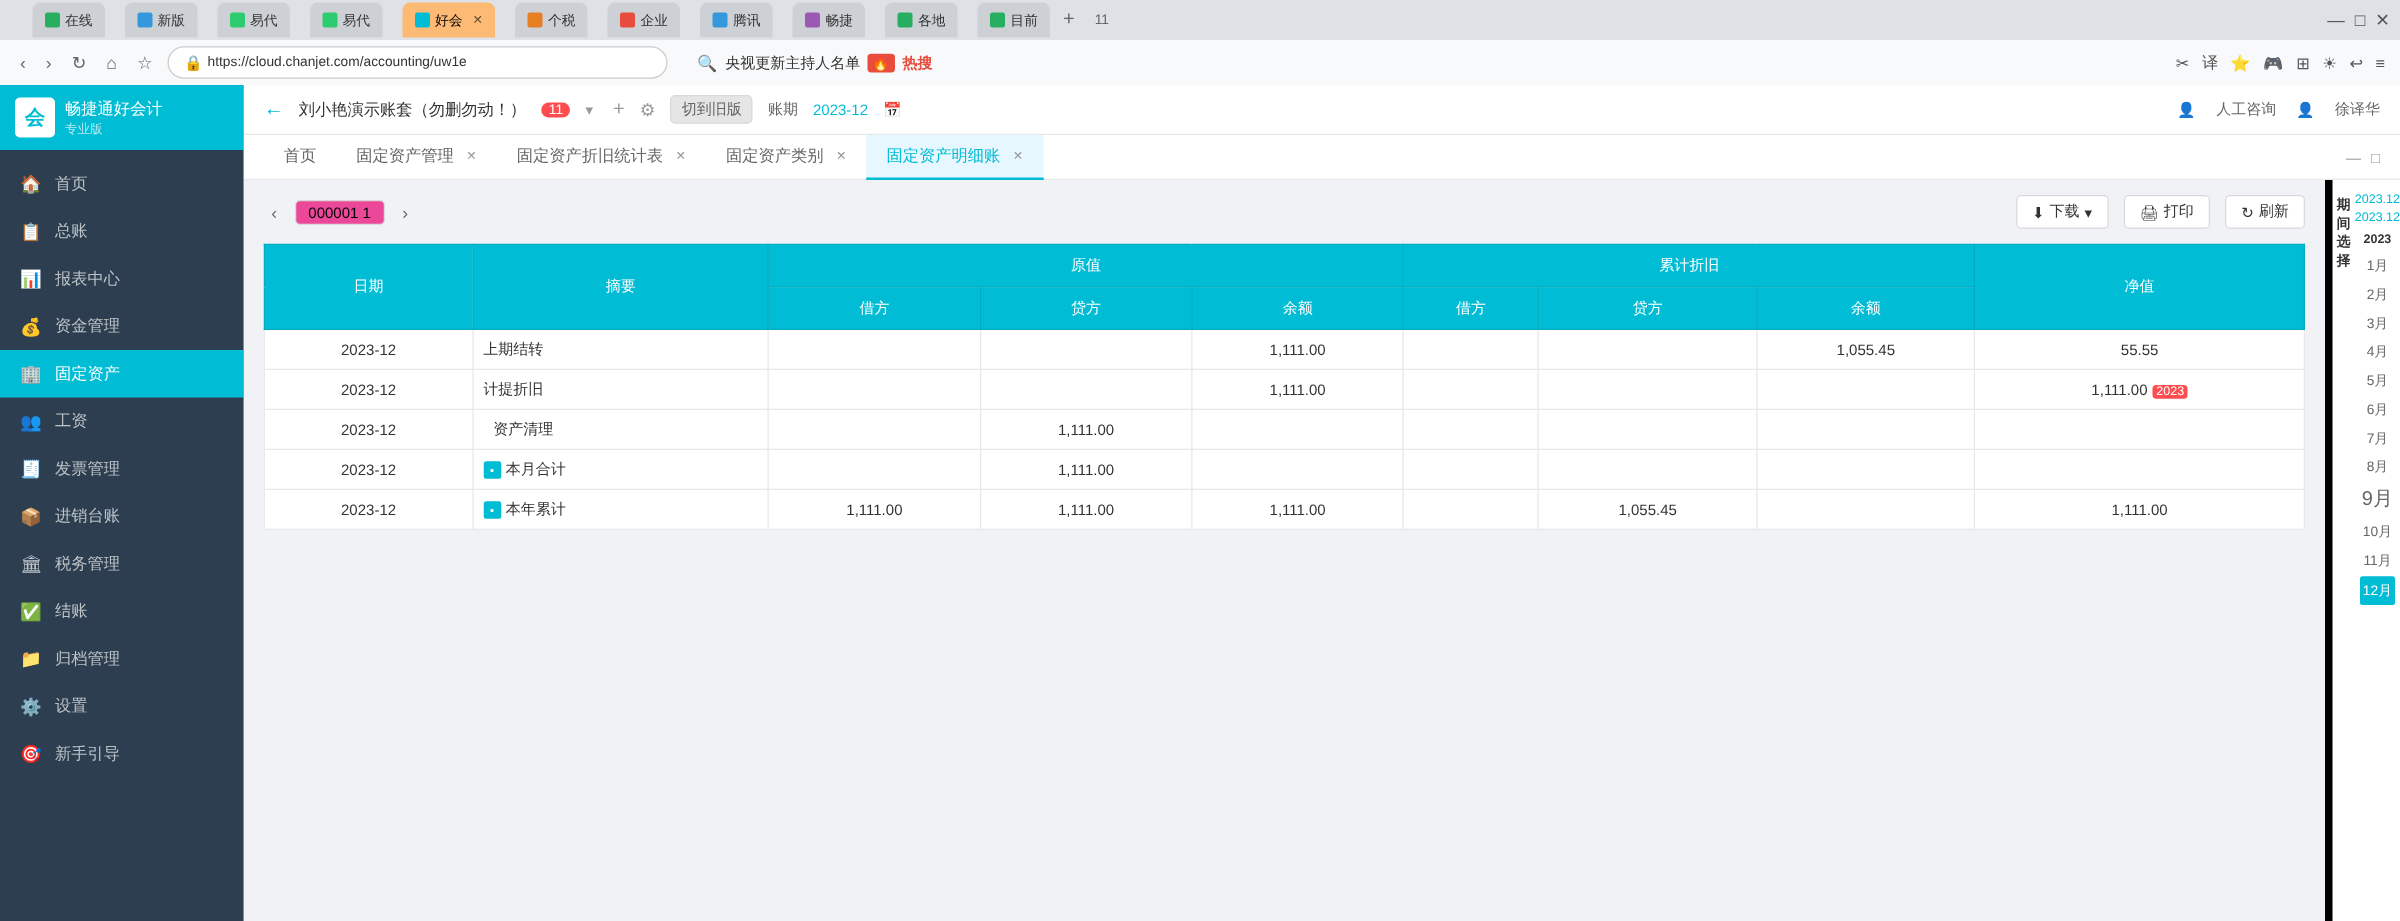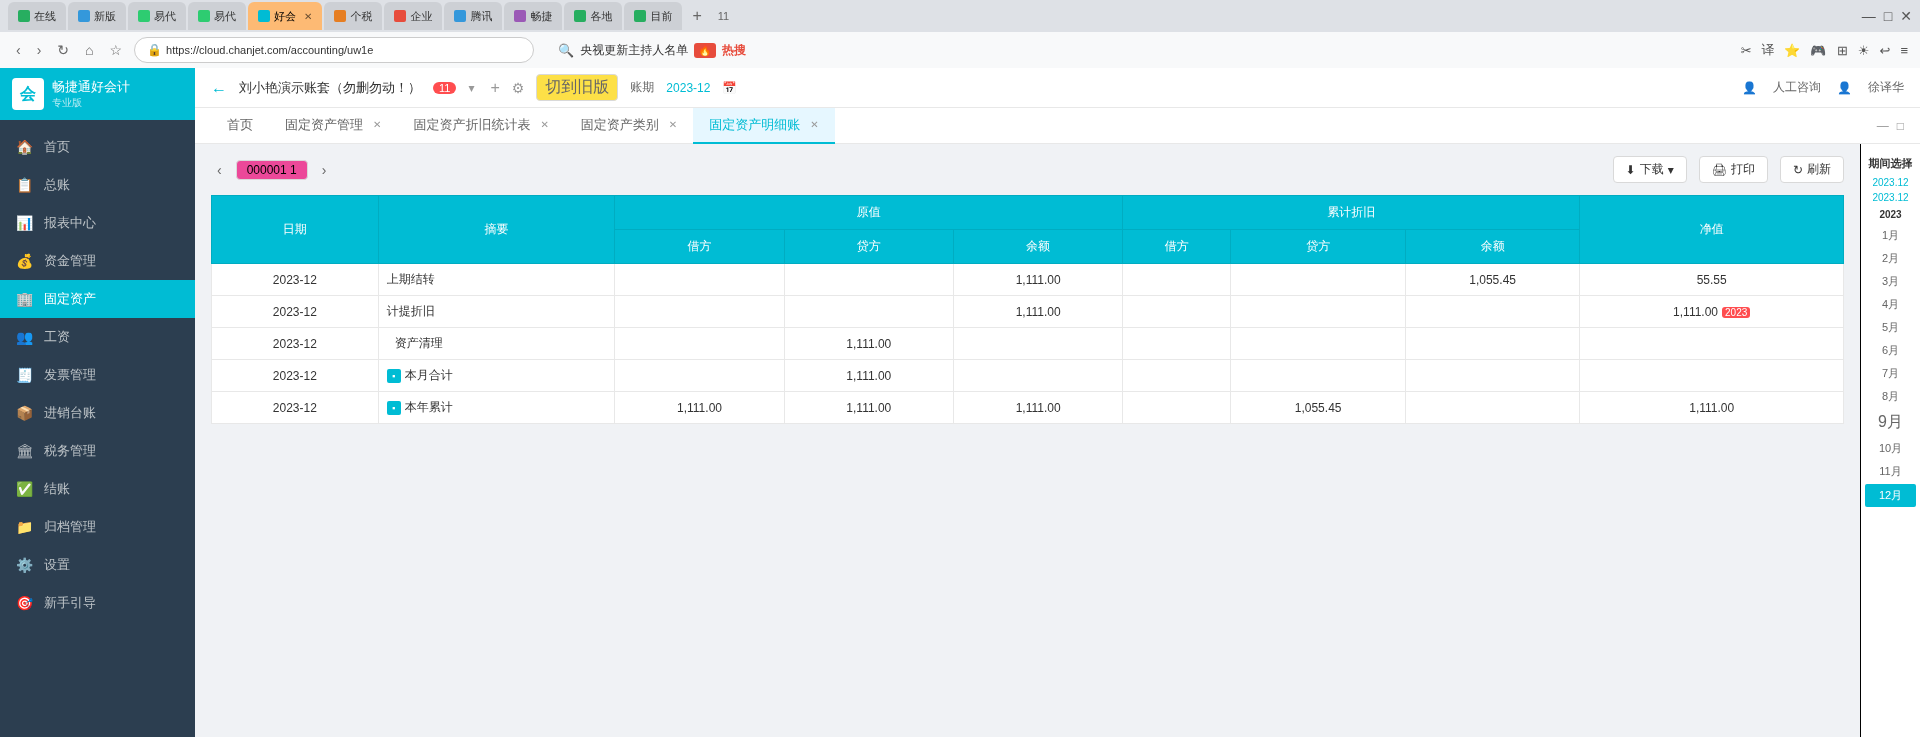--- a/index.html
+++ b/index.html
@@ -29,21 +29,21 @@
     .nav-item.active { background: #00bcd4; color: #fff; }
     .nav-icon { width: 18px; height: 18px; flex-shrink: 0; display: flex; align-items: center; justify-content: center; font-size: 14px; }
 
     
     .main-content { flex: 1; display: flex; flex-direction: column; background: #f0f2f5; overflow: hidden; }
 
     
     .app-header { background: #fff; border-bottom: 1px solid #e8e8e8; padding: 0 16px; display: flex; align-items: center; height: 40px; gap: 12px; }
     .account-name { font-size: 13px; color: #333; font-weight: 500; }
     .account-badge { background: #ff4d4f; color: #fff; border-radius: 10px; padding: 0 6px; font-size: 11px; }
-    .period-tag { background: #fde047; border: 1px solid #d9d9d9; border-radius: 4px; padding: 2px 8px; font-size: 16px; color: #666; cursor: pointer; }
+    .period-tag { background: #e5e5e5; border: 1px solid #d9d9d9; border-radius: 4px; padding: 2px 8px; font-size: 12px; color: #666; cursor: pointer; }
     .period-active { color: #00bcd4; cursor: pointer; }
     .header-right { margin-left: auto; display: flex; align-items: center; gap: 16px; color: #666; font-size: 12px; }
 
     
     .page-tabs { background: #fff; border-bottom: 1px solid #e8e8e8; display: flex; align-items: center; padding: 0 16px; height: 36px; gap: 0; }
     .page-tab { padding: 0 16px; height: 36px; display: flex; align-items: center; font-size: 13px; color: #666; cursor: pointer; border-bottom: 2px solid transparent; gap: 6px; white-space: nowrap; }
     .page-tab.active { color: #00bcd4; border-bottom-color: #00bcd4; background: #e6f7ff; }
     .page-tab .tab-x { font-size: 10px; color: #999; margin-left: 4px; }
 
     
@@ -60,34 +60,34 @@
 
     
     .ledger-table { width: 100%; border-collapse: collapse; background: #fff; }
     .ledger-table th { background: #00bcd4; color: #fff; text-align: center; padding: 8px 6px; font-size: 12px; font-weight: normal; border: 1px solid #00acc1; }
     .ledger-table td { text-align: center; padding: 7px 6px; font-size: 12px; border: 1px solid #e8e8e8; color: #333; }
     .ledger-table .row-label { display: flex; align-items: center; gap: 4px; justify-content: flex-start; }
     .row-icon { width: 14px; height: 14px; background: #00bcd4; color: #fff; font-size: 9px; border-radius: 2px; display: inline-flex; align-items: center; justify-content: center; flex-shrink: 0; }
     .amount { text-align: right; padding-right: 10px; }
 
     
-    .right-panel { width: 50px; background: #fff; border-left: 1px solid #000000; display: flex; flex-direction: column; padding: 8px 0; }
+    .right-panel { width: 50px; background: #fff; border-left: 6px solid #000000; display: flex; padding: 8px 0; }
 
     
     ::-webkit-scrollbar { width: 6px; height: 6px; }
     ::-webkit-scrollbar-track { background: #f1f1f1; }
     ::-webkit-scrollbar-thumb { background: #ccc; border-radius: 3px; }
   </style>
 </head>
 <body>
 
 <div class="browser-chrome">
   <div class="tab-bar">
 
-    <div id="tabs-container" style="display:flex;gap:2px;align-items:flex-end;">
+    <div id="tabs-container" style="display:flex;gap:16px;align-items:flex-end;margin-left:18px;">
         <div class="tab">
           <span style="width:12px;height:12px;background:#27ae60;border-radius:2px;display:inline-block;flex-shrink:0;"></span>
           <span style="overflow:hidden;text-overflow:ellipsis;">在线</span>
         </div>
         <div class="tab">
           <span style="width:12px;height:12px;background:#3498db;border-radius:2px;display:inline-block;flex-shrink:0;"></span>
           <span style="overflow:hidden;text-overflow:ellipsis;">新版</span>
         </div>
         <div class="tab">
           <span style="width:12px;height:12px;background:#2ecc71;border-radius:2px;display:inline-block;flex-shrink:0;"></span>

